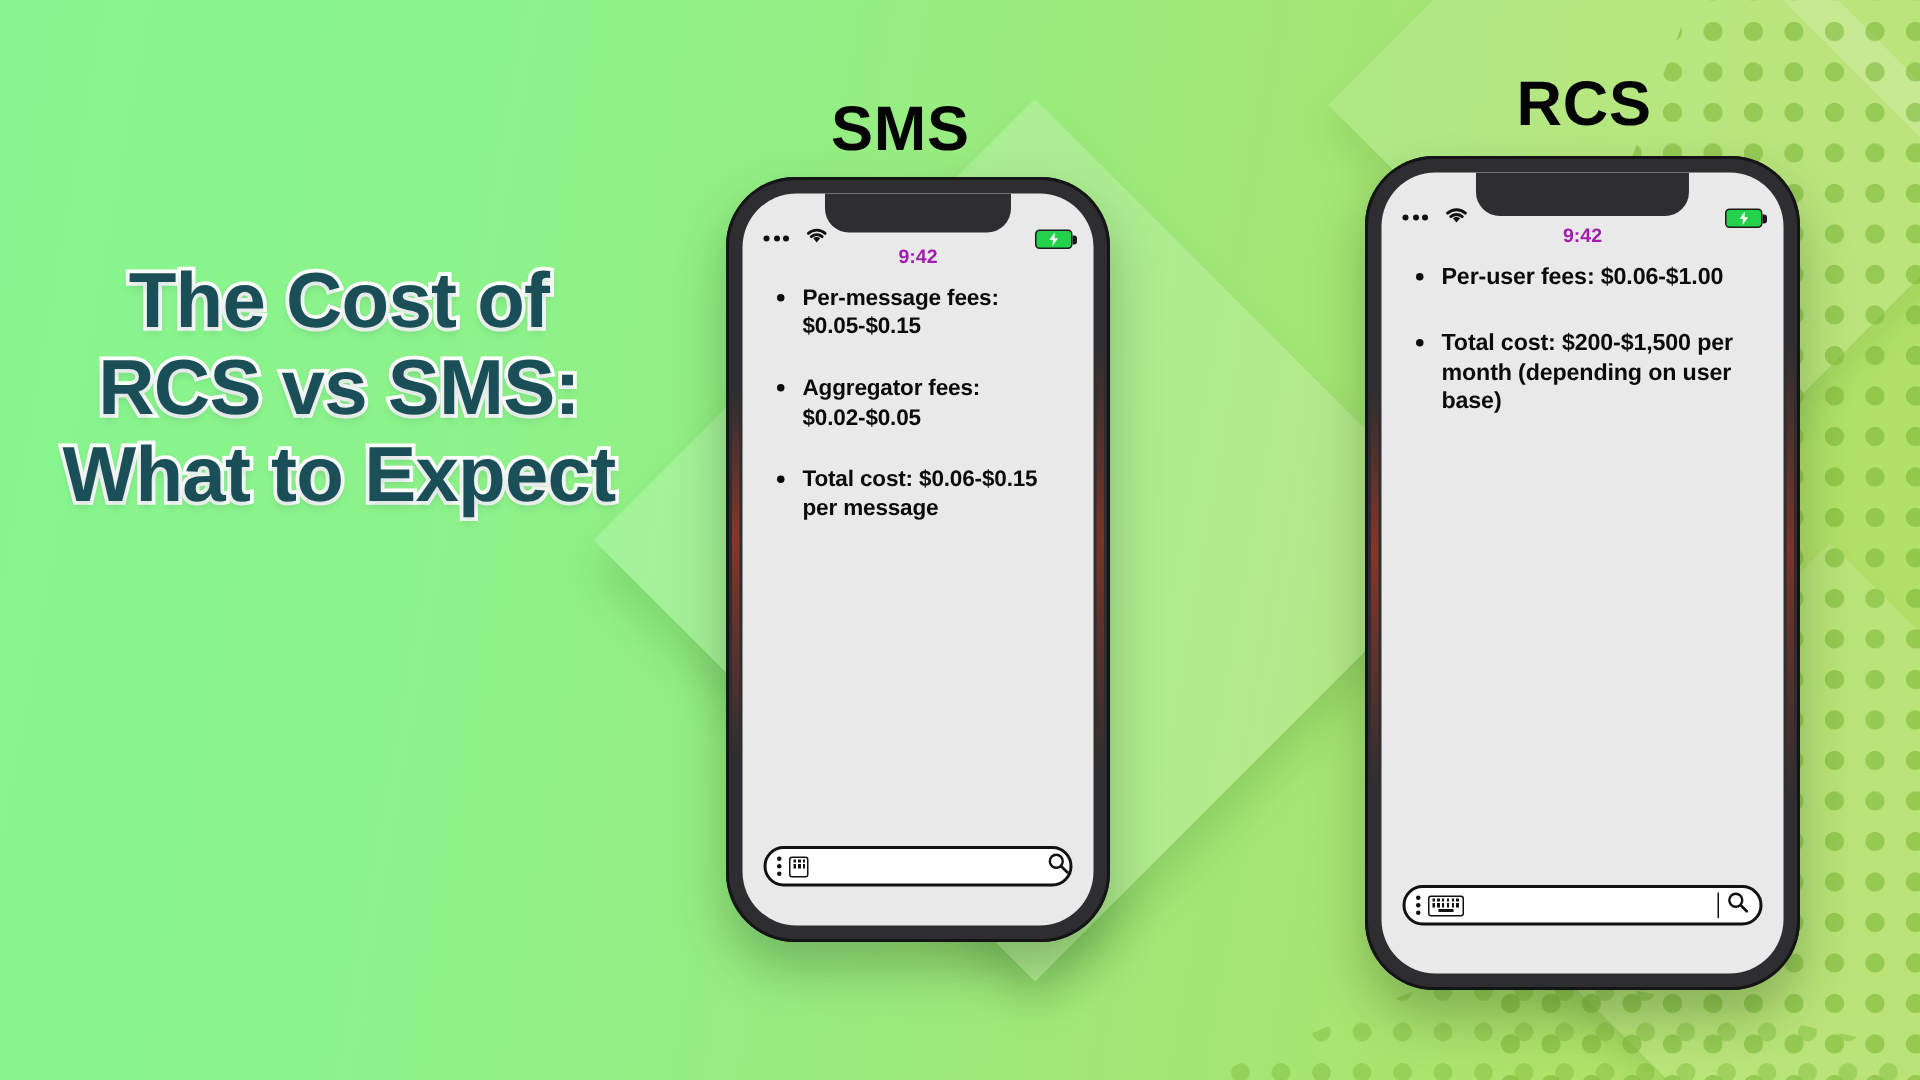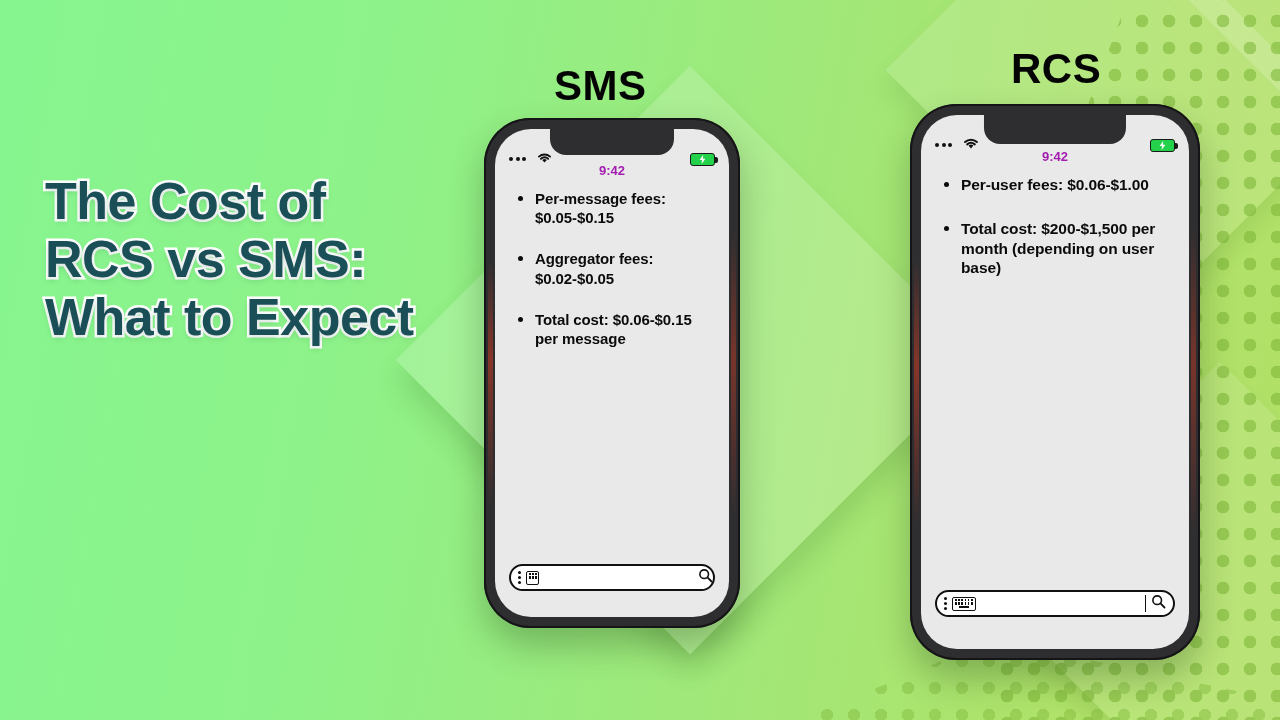--- a/index.html
+++ b/index.html
@@ -69,22 +69,23 @@
     position: absolute;
     left: 1080px; top: 120px;
     width: 520px; height: 26px;
     background: rgba(255,255,255,0.16);
     transform: rotate(45deg);
   }
 
   
   .headline {
     position: absolute;
-    left: 45px; top: 172px;
+    left: 26px; top: 172px;
     width: 400px;
+    text-align: center;
     font-size: 52px;
     line-height: 1.12;
     font-weight: 800;
     letter-spacing: -0.5px;
     color: #1b4f57;
     -webkit-text-stroke: 5px #ffffff;
     paint-order: stroke fill;
     text-shadow: 0 3px 6px rgba(25,80,60,0.18);
   }
 

